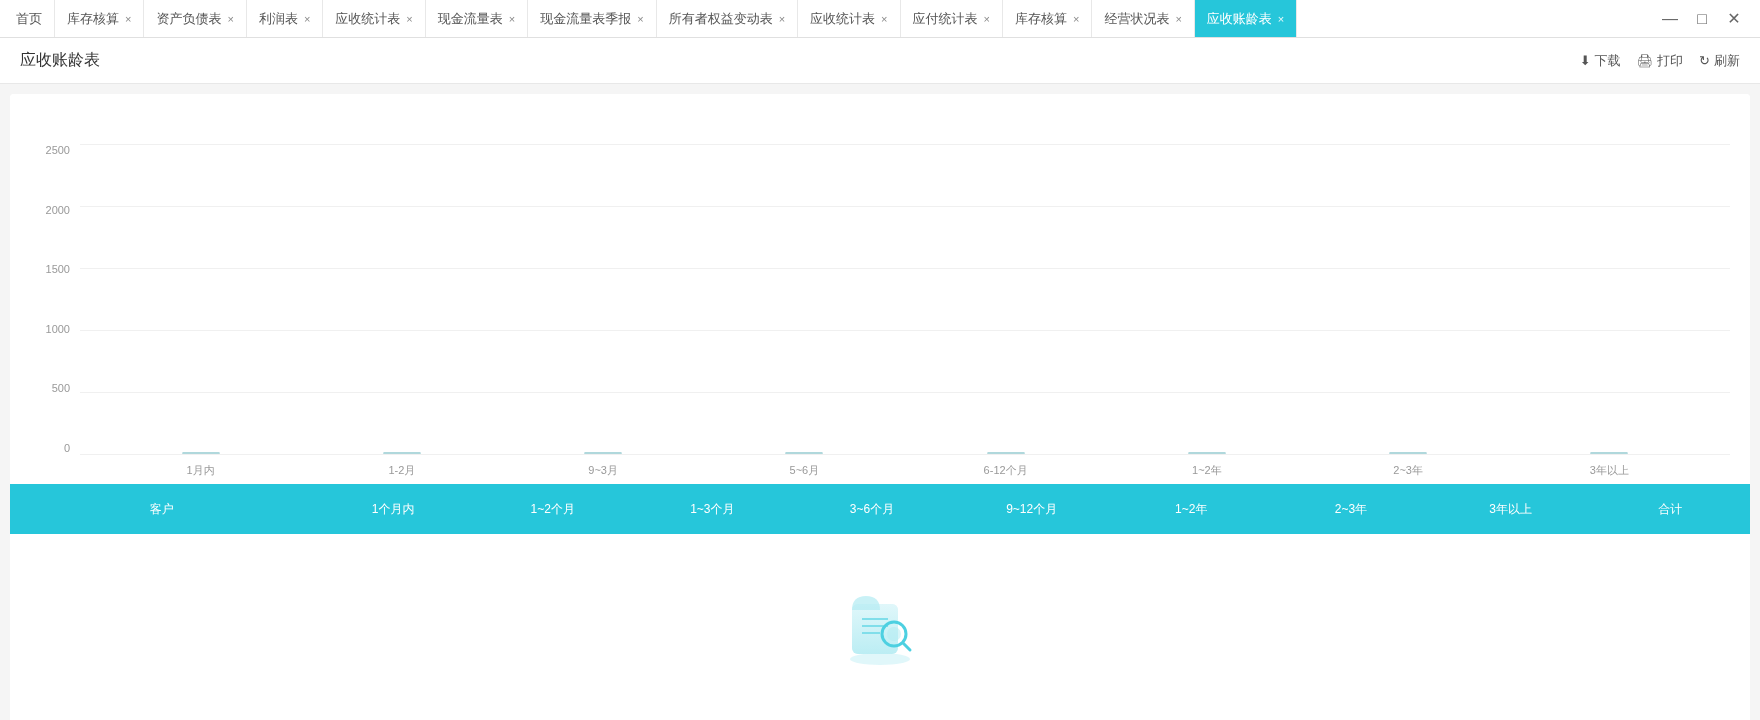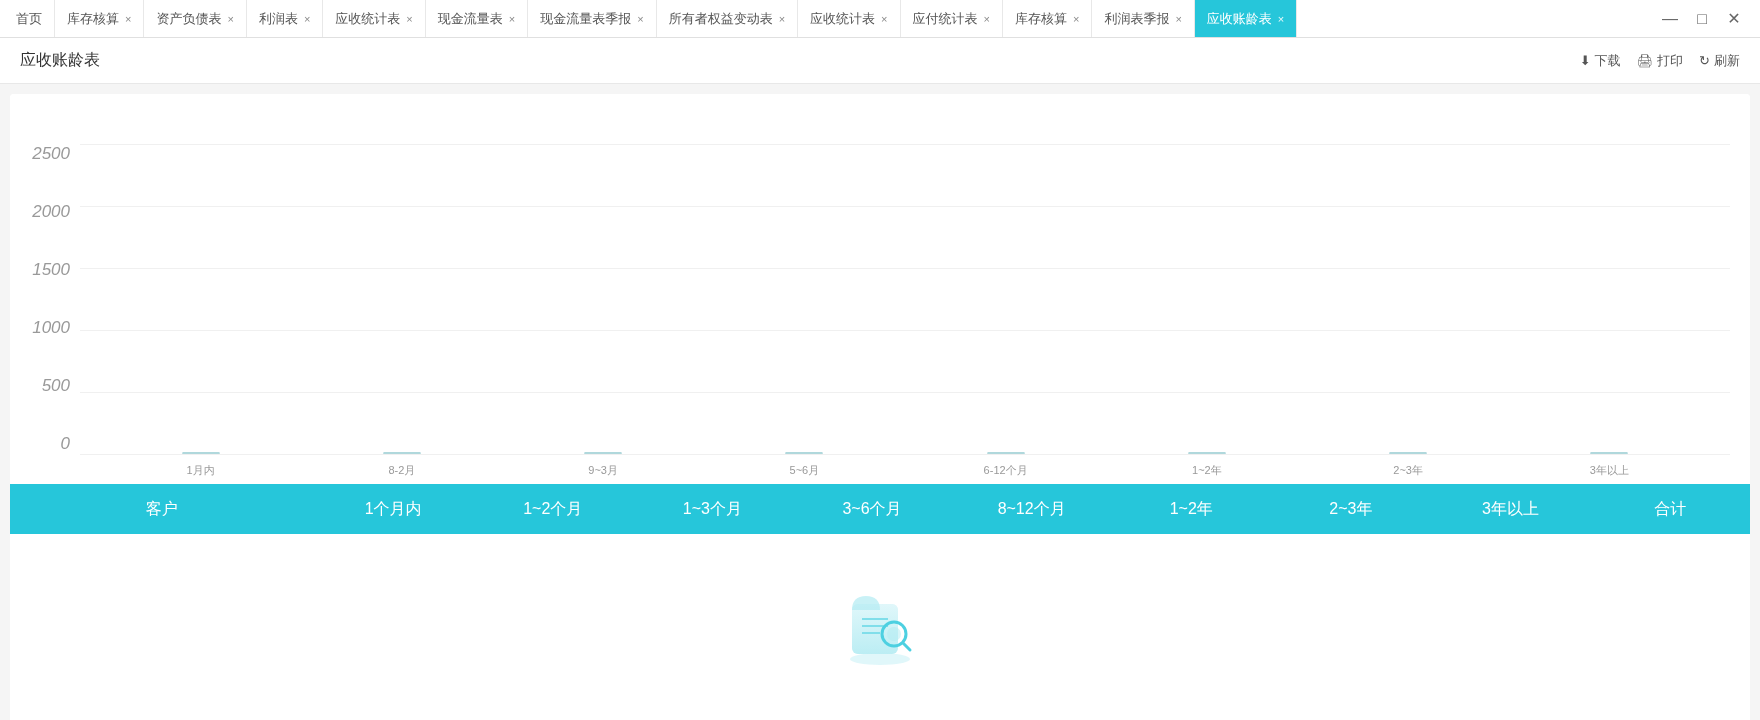--- a/index.html
+++ b/index.html
@@ -109,21 +109,21 @@
       position: absolute;
       left: 0;
       top: 0;
       height: calc(100% - 30px);
       display: flex;
       flex-direction: column;
       justify-content: space-between;
       align-items: flex-end;
       width: 46px;
     }
-    .y-label { font-size: 17px; color: #999; padding-right: 6px; font-style: italic; }
+    .y-label { font-size: 11px; color: #999; padding-right: 6px; }
     .chart-grid-and-bars {
       position: absolute;
       left: 50px;
       top: 0;
       right: 0;
       bottom: 30px;
       display: flex;
       flex-direction: column;
     }
     .grid-lines {
@@ -179,21 +179,21 @@
     .table-header {
       display: flex;
       background: #26c6da;
       color: #fff;
       height: 50px;
       align-items: center;
     }
     .table-header-cell {
       flex: 1;
       text-align: center;
-      font-size: 16px;
+      font-size: 12px;
       font-weight: 500;
       padding: 0 8px;
     }
     .table-header-cell:first-child { flex: 2; }
 
     
     .empty-state {
       display: flex;
       flex-direction: column;
       align-items: center;
@@ -250,21 +250,21 @@
   </div>
   <div class="tab-item">
     <span>应付统计表</span>
     <span class="tab-close">×</span>
   </div>
   <div class="tab-item">
     <span>库存核算</span>
     <span class="tab-close">×</span>
   </div>
   <div class="tab-item">
-    <span>利润表季报</span>
+    <span>经营状况表</span>
     <span class="tab-close">×</span>
   </div>
   <div class="tab-item active">
     <span>应收账龄表</span>
     <span class="tab-close">×</span>
   </div>
 
   <div class="tab-bar-actions">
     <div class="tab-bar-action-btn">
       <span>—</span>
@@ -343,21 +343,21 @@
           <div class="bar-group">
             <div class="bar" style="height: 55%;"></div>
           </div>
           <div class="bar-group">
             <div class="bar" style="height: 38%;"></div>
           </div>
         </div>
 
         <div class="x-axis-labels" style="position:absolute; bottom:-24px; left:0; right:0; display:flex; justify-content:space-around; padding:0 20px;">
           <span class="x-label">1月内</span>
-          <span class="x-label">8-2月</span>
+          <span class="x-label">1-2月</span>
           <span class="x-label">9~3月</span>
           <span class="x-label">5~6月</span>
           <span class="x-label">6-12个月</span>
           <span class="x-label">1~2年</span>
           <span class="x-label">2~3年</span>
           <span class="x-label">3年以上</span>
         </div>
       </div>
     </div>
   </div>
@@ -372,21 +372,21 @@
     <div class="table-header-cell">
       <span>1~2个月</span>
     </div>
     <div class="table-header-cell">
       <span>1~3个月</span>
     </div>
     <div class="table-header-cell">
       <span>3~6个月</span>
     </div>
     <div class="table-header-cell">
-      <span>8~12个月</span>
+      <span>9~12个月</span>
     </div>
     <div class="table-header-cell">
       <span>1~2年</span>
     </div>
     <div class="table-header-cell">
       <span>2~3年</span>
     </div>
     <div class="table-header-cell">
       <span>3年以上</span>
     </div>

